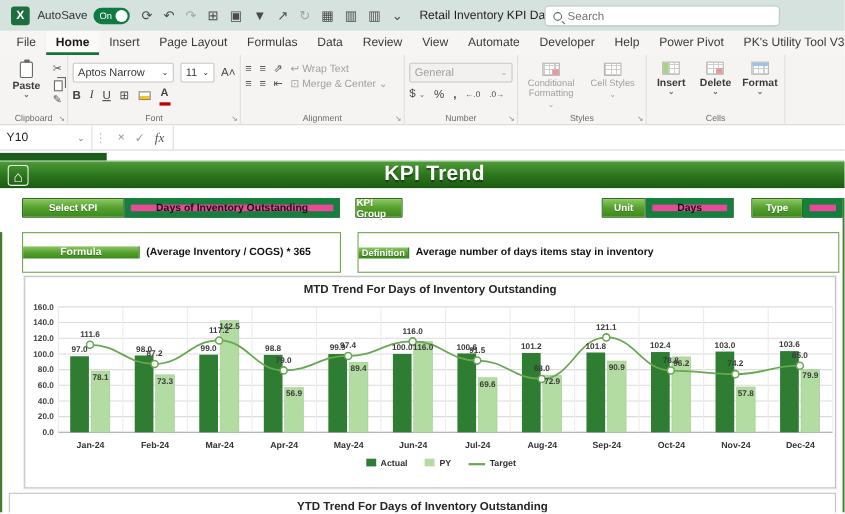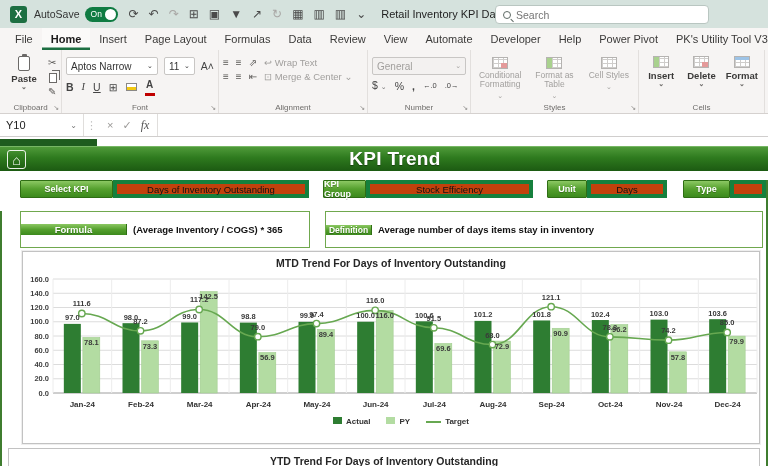--- a/index.html
+++ b/index.html
@@ -83,21 +83,21 @@
   .edge{position:absolute;width:2px;background:#3f7d2f;z-index:5;}
   .kpi-bar{position:absolute;left:0;right:0;top:9px;height:25px;
     background:linear-gradient(180deg,#4f9a39 0%,#2e7a1e 45%,#1c5a12 100%);
     border-top:1px solid #77b765;display:flex;align-items:center;justify-content:center;}
   .kpi-bar .t{color:#fff;font-weight:bold;font-size:19px;letter-spacing:.3px;text-shadow:0 1px 1px rgba(0,0,0,.4);margin-left:22px;}
   .home-ic{position:absolute;left:7px;top:3px;width:19px;height:19px;border:1px solid rgba(255,255,255,.9);
     border-radius:3px;color:#fff;font-size:14px;display:flex;align-items:center;justify-content:center;}
   .glabel{position:absolute;height:18px;background:linear-gradient(180deg,#8cc863 0%,#55a02e 50%,#3c8a1d 100%);
     border:1px solid #2f6e14;color:#fff;font-weight:bold;font-size:9px;display:flex;align-items:center;
     justify-content:center;border-radius:1px;text-shadow:0 1px 0 rgba(0,0,0,.25);}
-  .gvalue{position:absolute;height:18px;background:#c2410c;border:4px solid #15803d;font-weight:normal;font-size:9.5px;
+  .gvalue{position:absolute;height:18px;background:#ec4899;border:6px solid #15803d;font-weight:bold;font-size:9.5px;
     color:#111;display:flex;align-items:center;justify-content:center;}
   .bigbox{position:absolute;height:37px;border:1px solid #70a84e;background:#fff;display:flex;align-items:center;}
   .bigbox .blabel{background:linear-gradient(180deg,#8cc863 0%,#55a02e 50%,#3c8a1d 100%);border-right:1px solid #2f6e14;
     color:#fff;font-weight:bold;font-size:9.5px;display:flex;align-items:center;justify-content:center;flex:0 0 auto;
     text-shadow:0 1px 0 rgba(0,0,0,.25);}
   .bigbox .bval{flex:1;display:flex;align-items:center;padding-left:6px;font-weight:bold;font-size:9.5px;color:#111;}
   .chart-panel{position:absolute;left:8px;right:8px;top:114px;height:193px;border:1px solid #c2c2c2;background:#fff;
     box-shadow:0 0 0 1px #eee;margin-left:14px;}
   .chart-title{text-align:center;font-weight:bold;font-size:10.5px;color:#262626;padding-top:5px;}
   .legend{display:flex;justify-content:center;align-items:center;gap:16px;font-size:8px;font-weight:bold;color:#333;margin-top:-2px;padding-left:20px;}
@@ -248,25 +248,20 @@
     <div class="launcher">↘</div>
   </div>
 
   <div class="rgroup" style="width:168px">
     <div class="stylebtn">
       <div class="mini-grid red"></div>
       <span>Conditional Formatting</span>
         <span class="chev" style="font-size:7px">⌄</span>
     </div>
     <div class="stylebtn">
-      <div class="mini-grid green"></div>
-      <span>Format as Table</span>
-        <span class="chev" style="font-size:7px">⌄</span>
-    </div>
-    <div class="stylebtn">
       <div class="mini-grid"></div>
       <span>Cell Styles</span>
         <span class="chev" style="font-size:7px">⌄</span>
     </div>
     <div class="gname">Styles</div>
     <div class="launcher">↘</div>
   </div>
 
   <div class="rgroup" style="width:126px">
     <div class="bigbtn">
@@ -313,21 +308,20 @@
 
   <div class="kpi-bar">
     <div class="home-ic">⌂</div>
     <div class="t">KPI Trend</div>
   </div>
 
   <div class="glabel" style="left:20px;top:43px;width:93px">Select KPI</div>
   <div class="gvalue" style="left:113px;top:43px;width:196px">Days of Inventory Outstanding</div>
 
   <div class="glabel" style="left:323px;top:43px;width:43px">KPI Group</div>
-  <div class="gvalue" style="left:366px;top:43px;width:167px">Stock Efficiency</div>
 
   <div class="glabel" style="left:547px;top:43px;width:40px">Unit</div>
   <div class="gvalue" style="left:587px;top:43px;width:80px">Days</div>
 
   <div class="glabel" style="left:683px;top:43px;width:47px">Type</div>
   <div class="gvalue" style="left:730px;top:43px;width:36px"></div>
 
   <div class="bigbox" style="left:20px;top:74px;width:290px">
     <div class="blabel" style="width:106px">Formula</div>
     <div class="bval">(Average Inventory / COGS) * 365</div>

